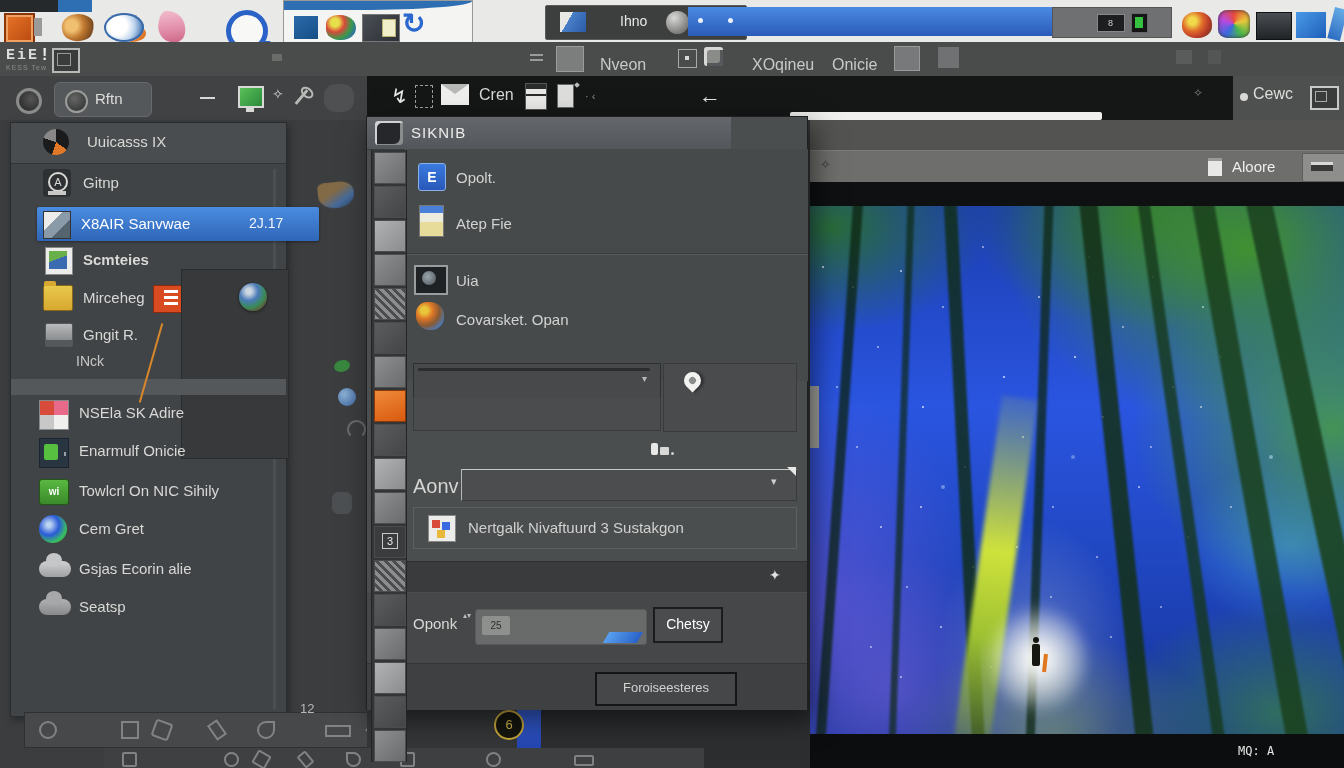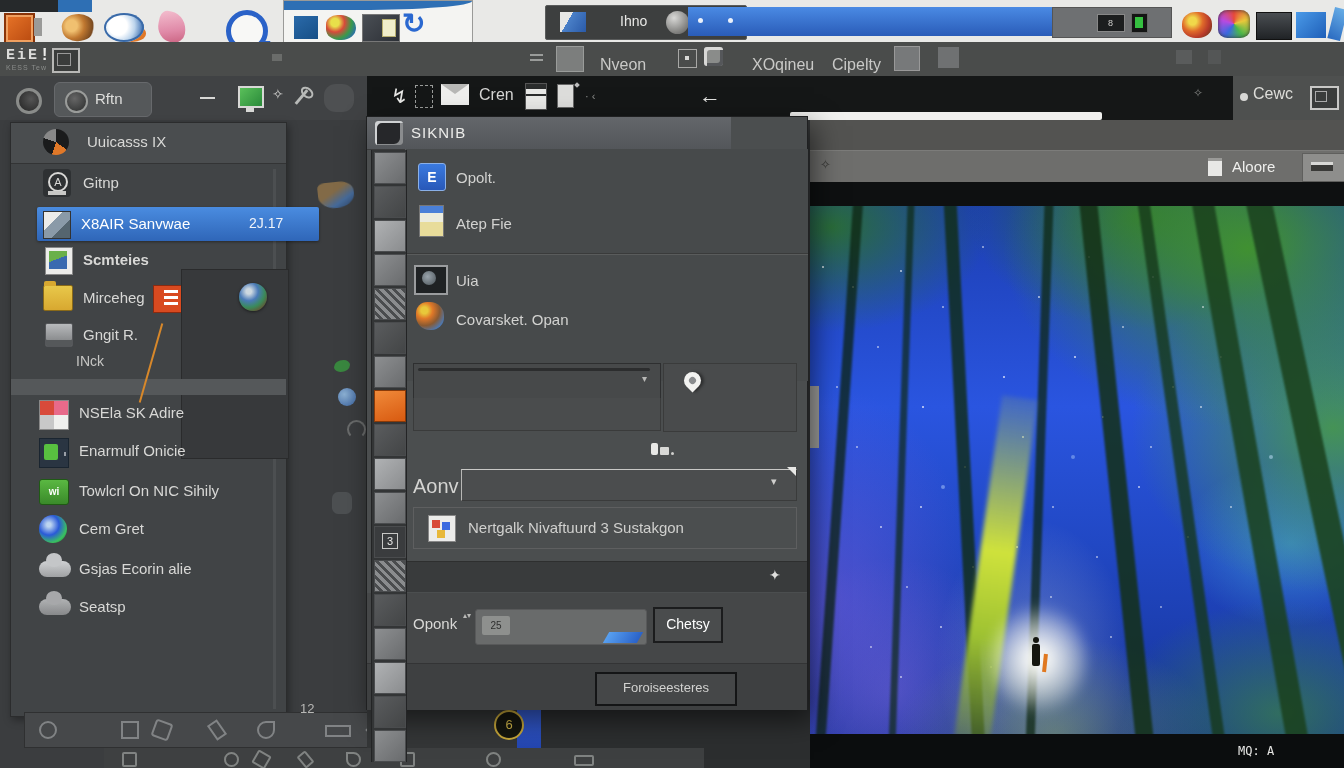--- a/index.html
+++ b/index.html
@@ -312,21 +312,21 @@
     <div class="abs logo-sub">KESS Tew</div>
     <div class="abs bang">!</div>
     <div class="abs win-ico"></div>
     <div class="abs r2-faint"></div>
     <div class="abs r2-eq"></div>
     <div class="abs r2-gsq"></div>
     <div class="abs mi" style="left:600px;">Nveon</div>
     <div class="abs r2-boxdot"></div>
     <div class="abs r2-dice"></div>
     <div class="abs mi" style="left:752px;">XOqineu</div>
-    <div class="abs mi" style="left:832px;">Cipelty</div>
+    <div class="abs mi" style="left:832px;">Onicie</div>
     <div class="abs r2-gsq2"></div>
     <div class="abs r2-gsq3"></div>
     <div class="abs r2-f1"></div>
     <div class="abs r2-f2"></div>
   </div>
 
   <div class="abs row3-left">
     <div class="abs swirl"></div>
     <div class="abs runbtn">
       <div class="abs runbtn-circ"></div>

